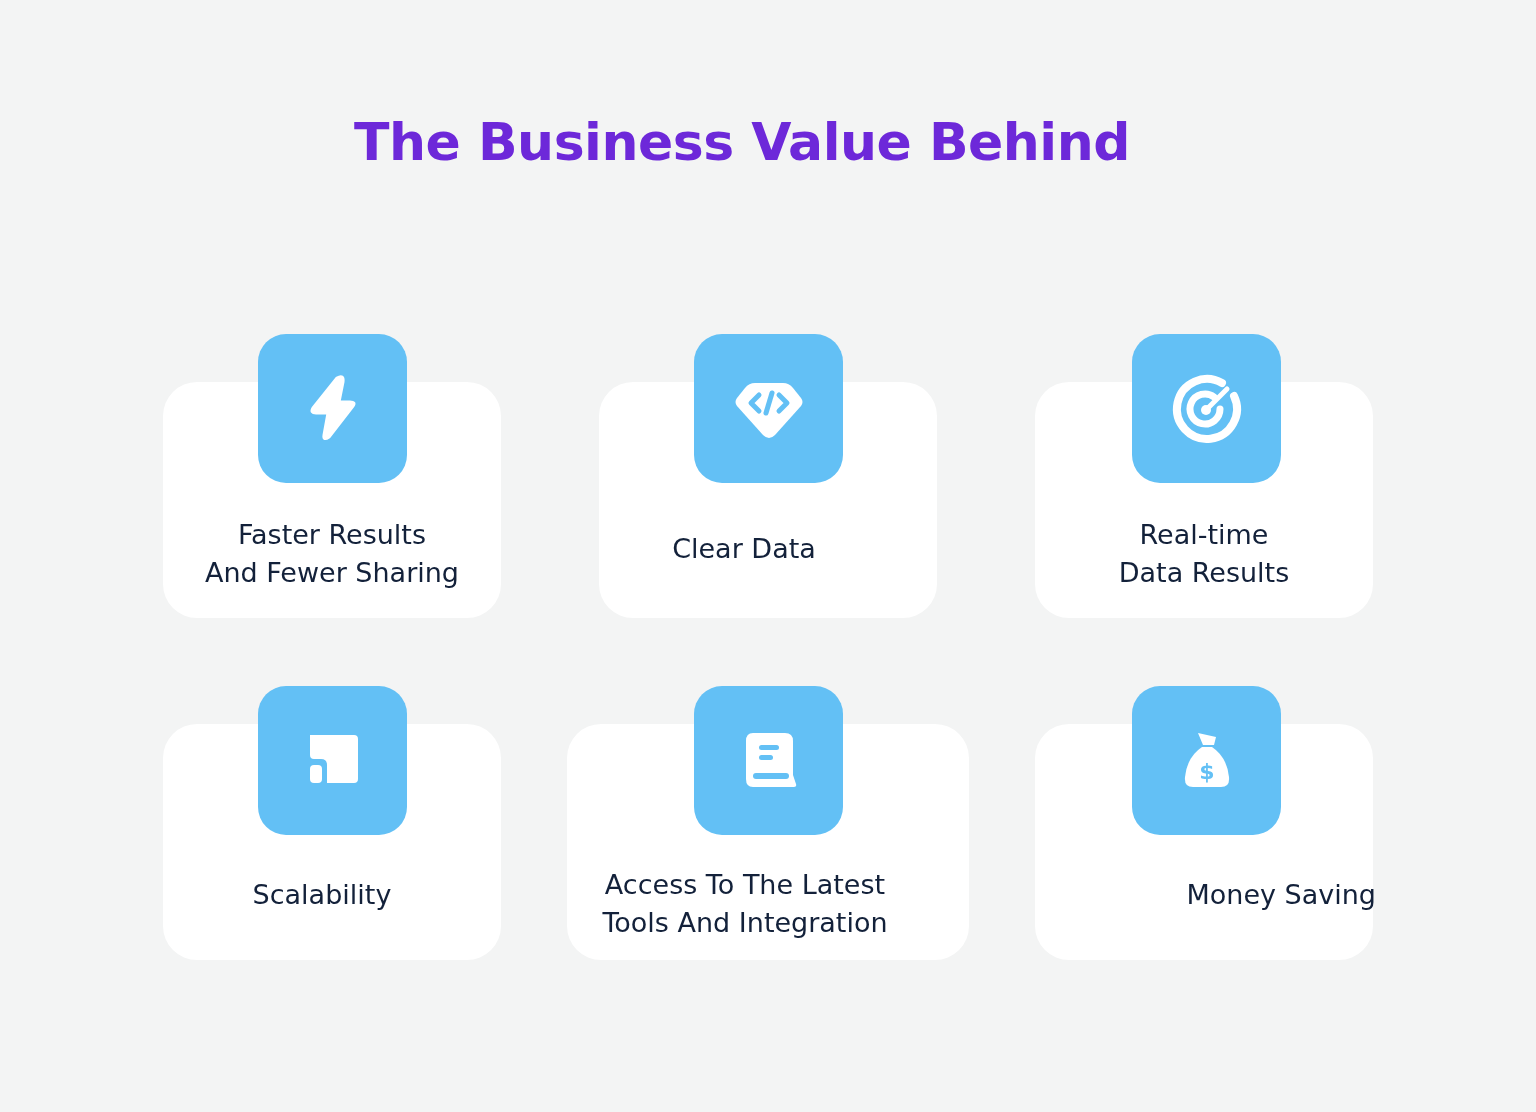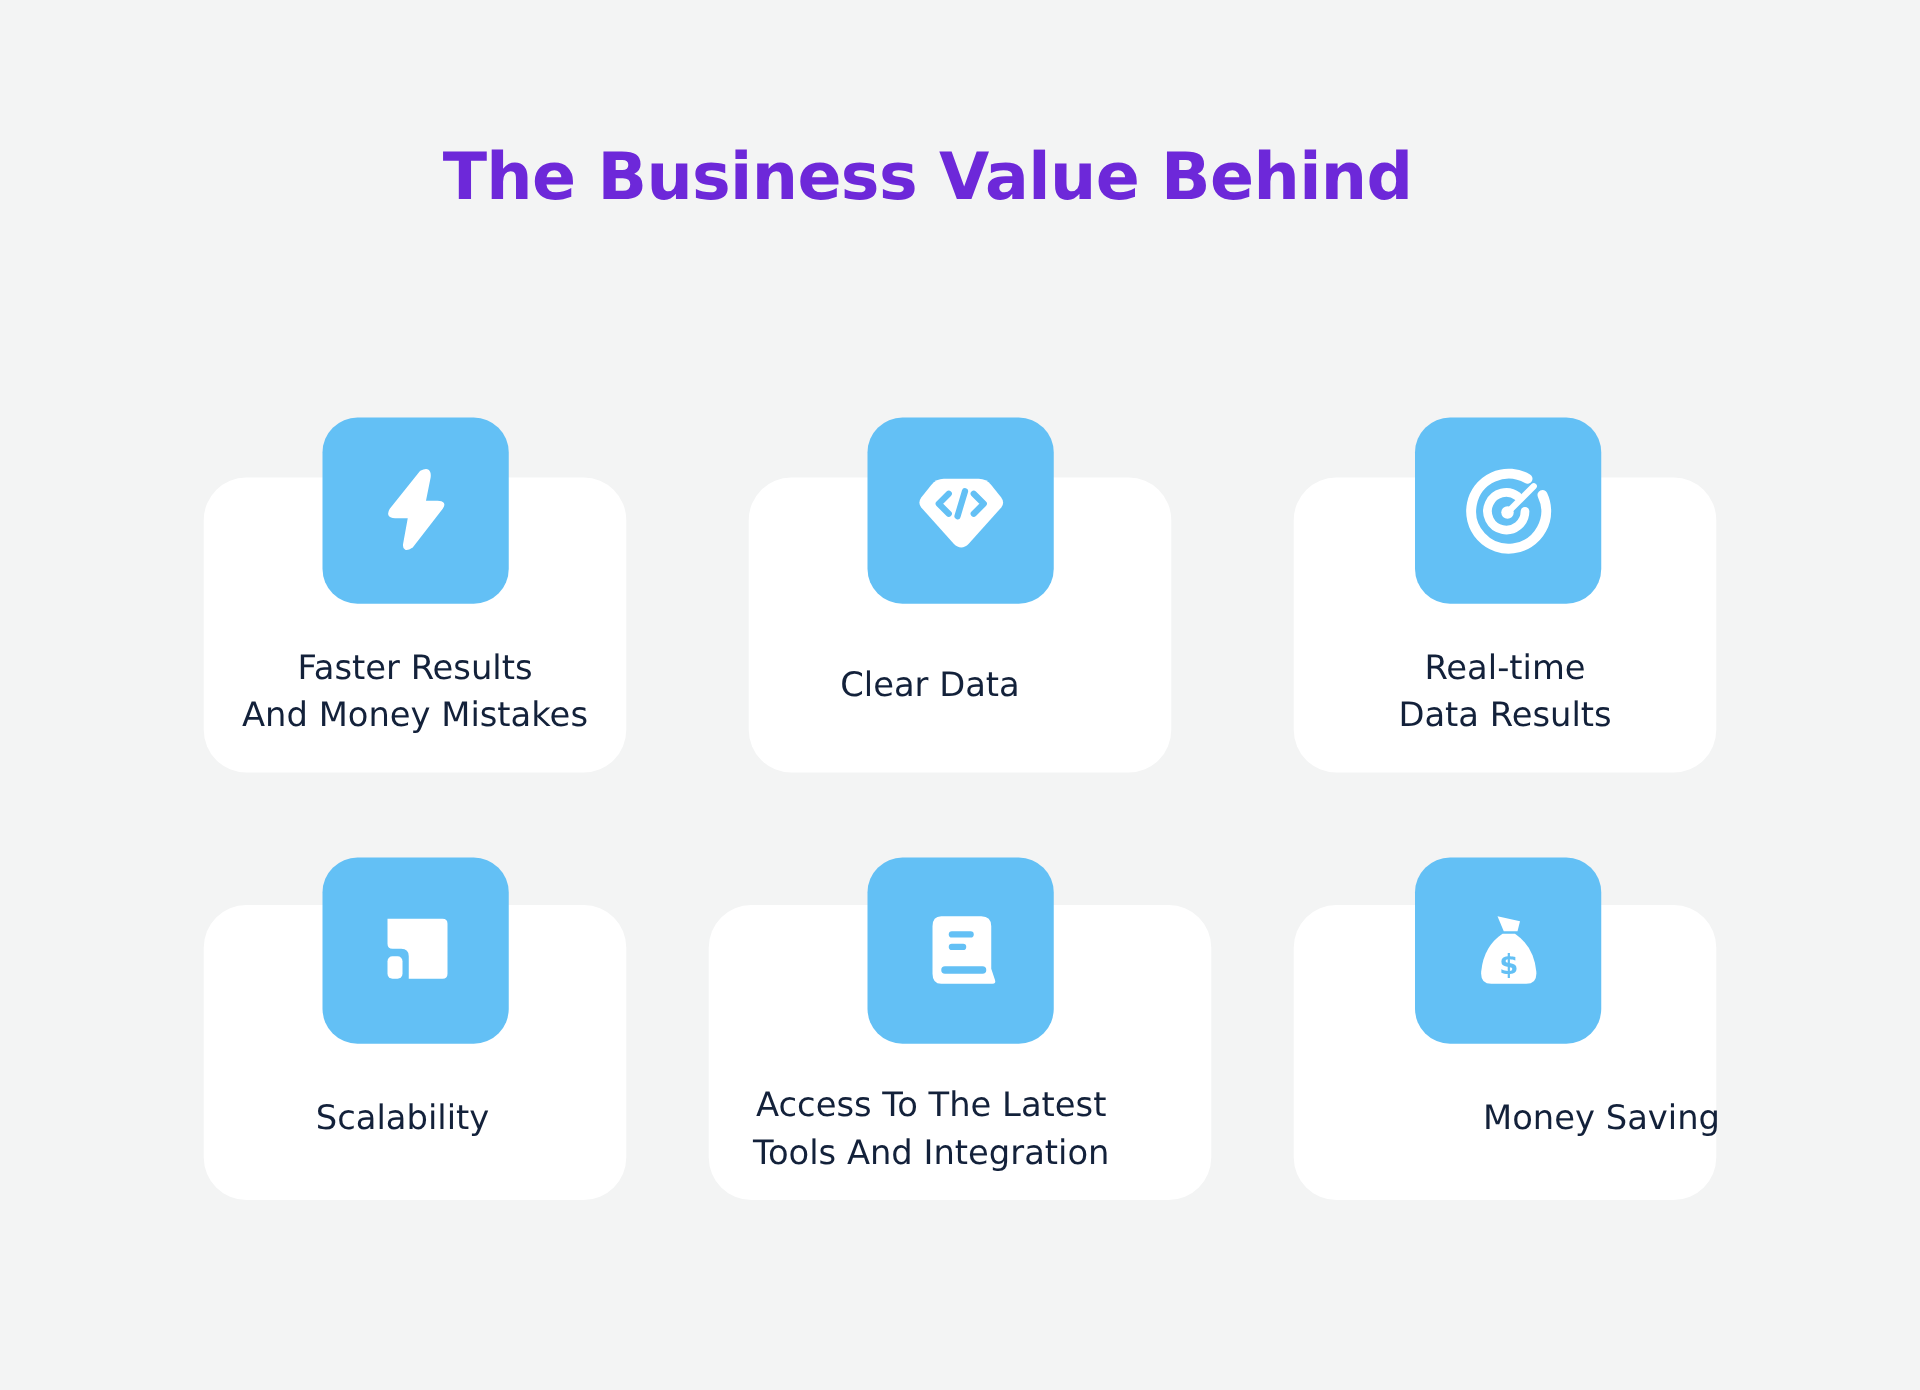--- a/index.html
+++ b/index.html
@@ -55,21 +55,21 @@
 </h1>
 
 <div class="card" style="left:163px; top:382px; width:338px; height:236px;"></div>
 <div class="icon-box" style="left:258px; top:334px;">
   <svg viewBox="0 0 80 80">
     <path d="M44 9 L20 39 Q17 44 23 44 L35 44 L31 66 Q30 72 36 68 L60 37 Q63 33 57 33 L46 33 L50 13 Q51 5 44 9 Z" fill="#ffffff" stroke="#ffffff" stroke-width="3" stroke-linejoin="round"></path>
   </svg>
 </div>
 <div class="label" style="left:163px; top:516px; width:338px;">
   <span>Faster Results</span>
-  <span>And Money Mistakes</span>
+  <span>And Fewer Sharing</span>
 </div>
 
 <div class="card" style="left:599px; top:382px; width:338px; height:236px;"></div>
 <div class="icon-box" style="left:694px; top:334px;">
   <svg viewBox="0 0 80 80">
     <path d="M26 14 L54 14 Q60 14 64 19 L72 29 Q75 33 72 37 L46 66 Q40 72 34 66 L8 37 Q5 33 8 29 L16 19 Q20 14 26 14 Z" fill="#ffffff"></path>
     <path d="M30 26 L22 34 L30 42" fill="none" stroke="#63c0f5" stroke-width="5" stroke-linecap="round" stroke-linejoin="round"></path>
     <path d="M50 26 L58 34 L50 42" fill="none" stroke="#63c0f5" stroke-width="5" stroke-linecap="round" stroke-linejoin="round"></path>
     <path d="M43 24 L37 44" fill="none" stroke="#63c0f5" stroke-width="5" stroke-linecap="round"></path>
   </svg>

